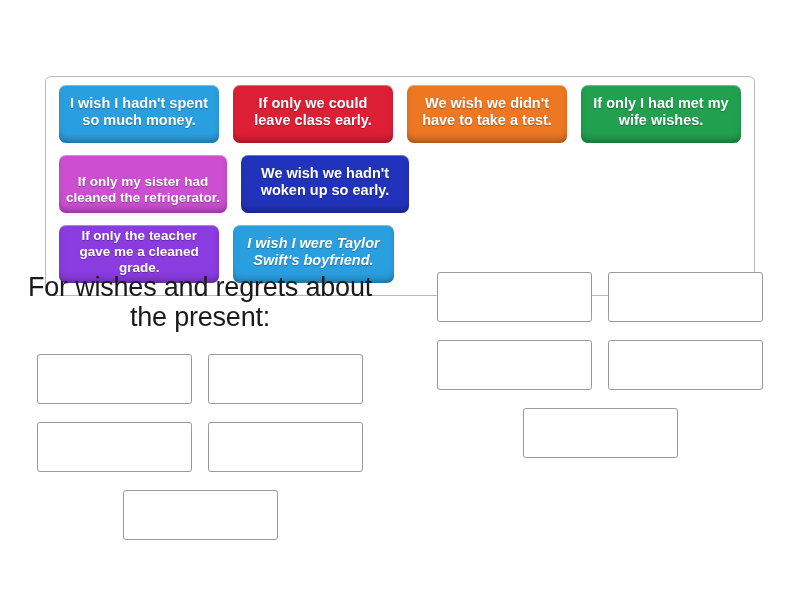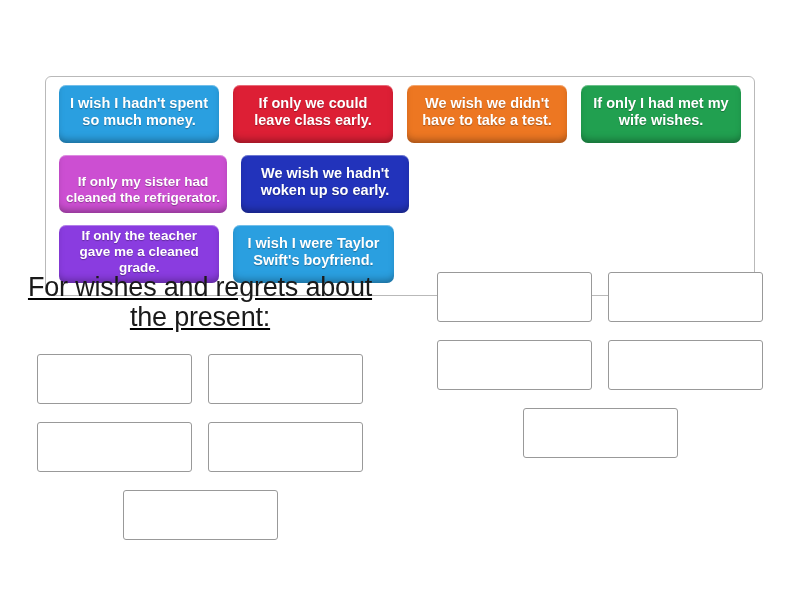--- a/index.html
+++ b/index.html
@@ -98,21 +98,20 @@
     width: 800px;
     display: flex;
     flex-direction: row;
   }
 
   .column {
     width: 400px;
     display: flex;
     flex-direction: column;
     align-items: center;
-    text-decoration: underline;
   }
 
   .column-title {
     width: 345px;
     text-align: center;
     font-size: 27px;
     font-weight: normal;
     color: #1a1a1a;
     line-height: 1.12;
     letter-spacing: -0.2px;
@@ -169,21 +168,21 @@
       </div>
       <div class="tile" id="t-1-1" style="background: rgb(34, 51, 187);">
         <span class="tile-text">We wish we hadn't woken up so early.</span>
       </div>
     </div>
 
     <div class="tile-row">
       <div class="tile size-small" id="t-2-0" style="background: rgb(138, 60, 224);">
         <span class="tile-text">If only the teacher gave me a cleaned grade.</span>
       </div>
-      <div class="tile" id="t-2-1" style="background: rgb(42, 159, 224);">
+      <div class="tile" id="t-2-1" style="background: rgb(42, 159, 224); font-style: italic;">
         <span class="tile-text">I wish I were Taylor Swift's boyfriend.</span>
       </div>
       <div class="tile-spacer"></div>
       <div class="tile-spacer"></div>
     </div>
 
   </div>
 
   <div class="columns">
 

